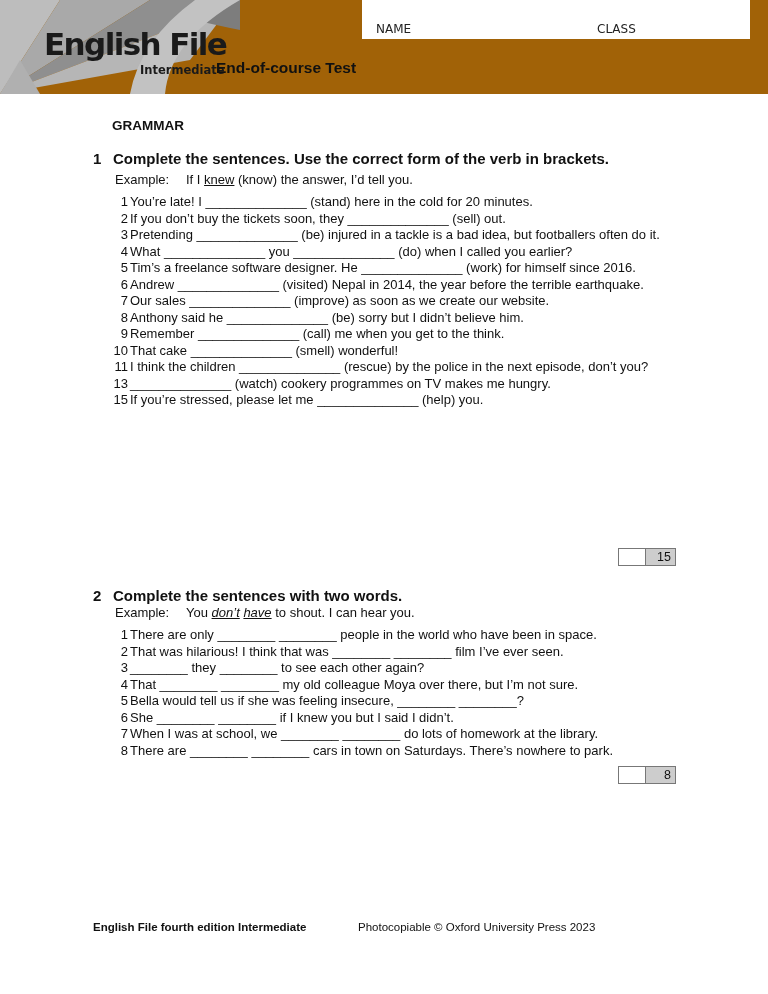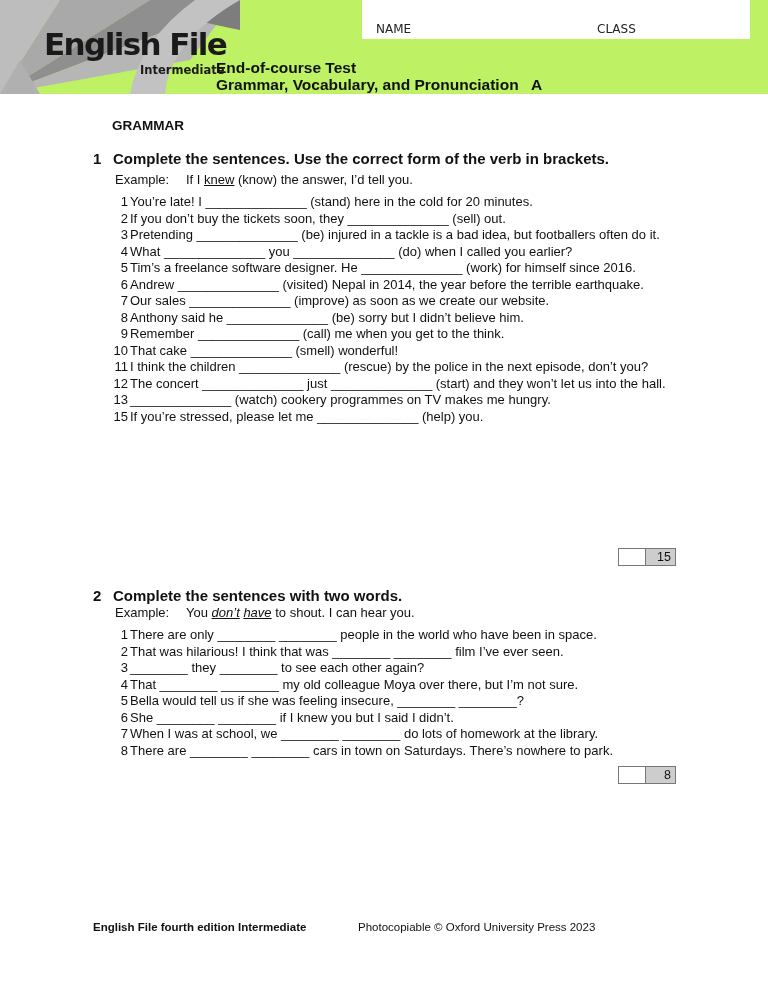--- a/index.html
+++ b/index.html
@@ -1,18 +1,18 @@
 <!DOCTYPE html>
 <html><head>
 <meta charset="utf-8">
 <style>
   html, body { margin:0; padding:0; }
   body { width:768px; height:994px; background:#fff; position:relative; overflow:hidden;
          font-family:"Liberation Sans", sans-serif; color:#111; }
-  .header { position:absolute; left:0; top:0; width:768px; height:94px; background:#bef264; overflow:hidden; }
+  .header { position:absolute; left:0; top:0; width:768px; height:94px; background:#a16207; overflow:hidden; }
   .logo { position:absolute; left:44px; top:29px; }
   .logo-main { font-family:"DejaVu Sans", sans-serif; font-weight:bold; font-size:31px; letter-spacing:-1.6px; color:#1a1a1a; line-height:1; }
   .logo-sub { position:absolute; left:56px; top:34px; font-family:"DejaVu Sans", sans-serif; font-weight:bold; font-size:11.5px; color:#1a1a1a;margin-left:40px; }
   .namebox { position:absolute; left:330px; top:0; width:388px; height:39px; background:#fff;margin-left:32px; }
   .namebox span { position:absolute; top:22px; font-size:12px; color:#222; font-family:"DejaVu Sans", sans-serif; }
   .titles { position:absolute; left:216px; top:59px; font-weight:bold; font-size:15.5px; line-height:17px; color:#111; }
   .sec { position:absolute; font-weight:bold; font-size:13.5px;margin-left:19px; }
   .qhead { position:absolute; font-weight:bold; font-size:15px; }
   .qhead .num { display:inline-block; width:20px; }
   .ex { position:absolute; left:115px; font-size:13px; }
@@ -47,21 +47,20 @@
   <div class="logo">
     <div class="logo-main">English File</div>
     <div class="logo-sub">Intermediate</div>
   </div>
   <div class="namebox">
     <span style="left:14px">NAME</span>
     <span style="left:235px">CLASS</span>
   </div>
   <div class="titles">
     <div>End-of-course Test</div>
-    <div style="white-space:pre">Grammar, Vocabulary, and Pronunciation   A</div>
   </div>
 </div>
 
 <div class="sec" style="left:93px;top:118px">GRAMMAR</div>
 
 <div class="qhead" style="left:93px;top:150px">
   <span class="num">1</span><span>Complete the sentences. Use the correct form of the verb in brackets.</span>
 </div>
 <div class="ex" style="top:172px">
   <span class="lab">Example:</span><span style="white-space:pre">If I </span><span class="ans">knew</span><span style="white-space:pre"> (know) the answer, I’d tell you.</span>
@@ -103,24 +102,20 @@
       <span class="n">9</span>
       <span class="t">Remember ______________ (call) me when you get to the think.</span>
     </div>
   <div class="item">
       <span class="n">10</span>
       <span class="t">That cake ______________ (smell) wonderful!</span>
     </div>
   <div class="item">
       <span class="n">11</span>
       <span class="t">I think the children ______________ (rescue) by the police in the next episode, don’t you?</span>
-    </div>
-  <div class="item">
-      <span class="n">12</span>
-      <span class="t">The concert ______________ just ______________ (start) and they won’t let us into the hall.</span>
     </div>
   <div class="item">
       <span class="n">13</span>
       <span class="t">______________ (watch) cookery programmes on TV makes me hungry.</span>
     </div>
   <div class="item">
       <span class="n">15</span>
       <span class="t">If you’re stressed, please let me ______________ (help) you.</span>
     </div>
 </div>

